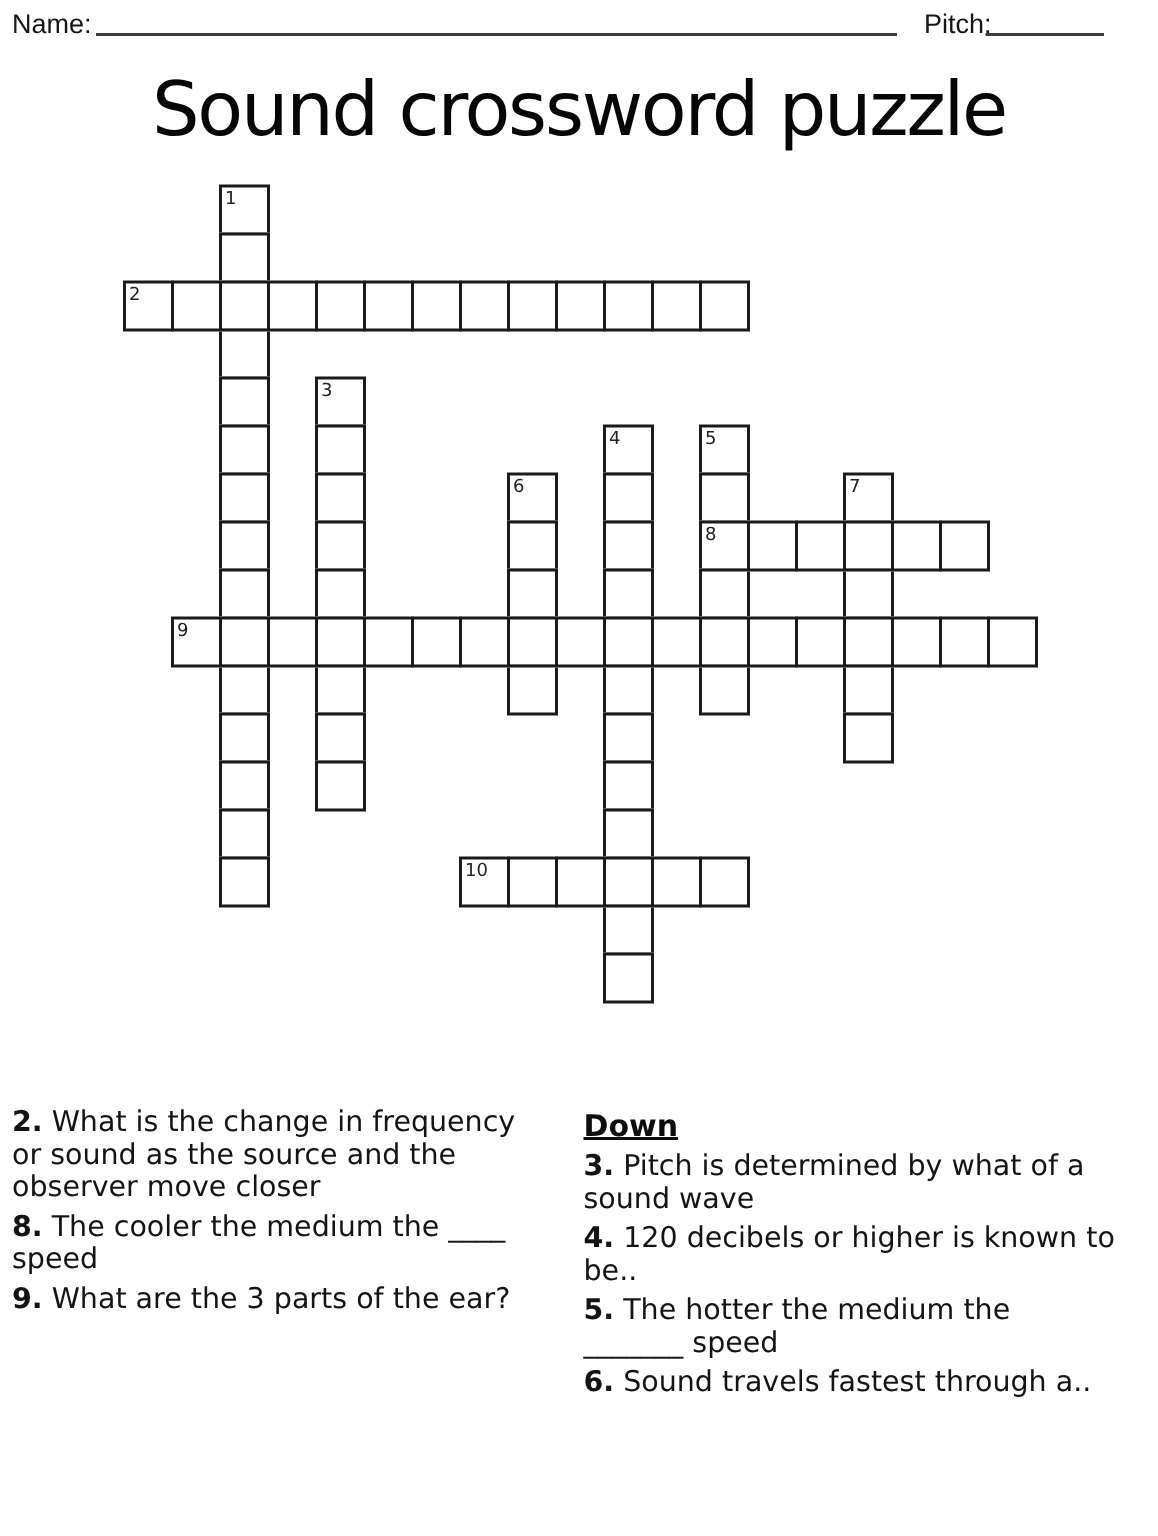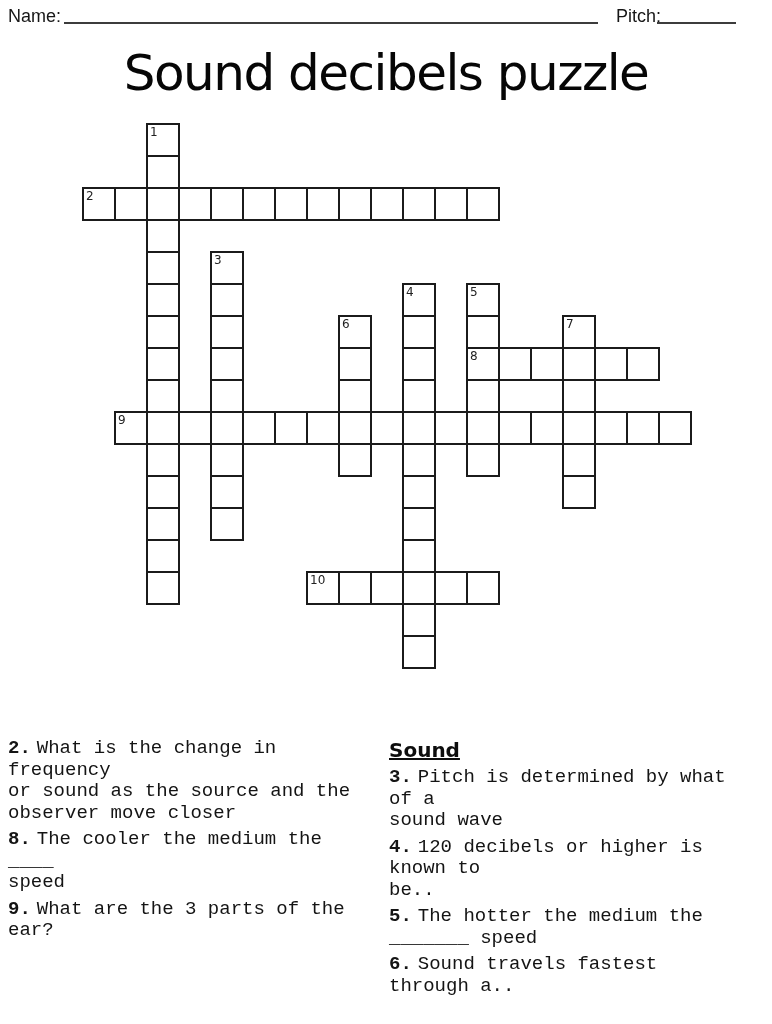--- a/index.html
+++ b/index.html
@@ -55,37 +55,36 @@
     font-size:20px;line-height:24px;
     font-weight:bold;
     text-decoration:underline;
     margin:0 0 5px 0;
     color:#0d0d0d;
   }
   .clue{
     font-size:19px;line-height:21.5px;
     margin:0 0 5px 0;
     color:#141414;
-    font-family:Liberation Mono, monospace;
   }
   .clue-num{font-weight:bold;margin-right:6px;}
   .clue-text{white-space:pre-line;}
 </style>
 </head>
 <body>
 
 <div id="page">
 
   <span id="name-label" class="hdr-label">Name:</span>
   <div id="name-line" class="hdr-line"></div>
 
   <span id="date-label" class="hdr-label">Pitch:</span>
   <div id="date-line" class="hdr-line"></div>
 
-  <h1 id="title">Sound decibels puzzle</h1>
+  <h1 id="title">Sound crossword puzzle</h1>
 
   <div id="grid">
       <div class="cell" style="left: 64px; top: 0px;"></div>
       <div class="cell" style="left: 64px; top: 32px;"></div>
       <div class="cell" style="left: 64px; top: 64px;"></div>
       <div class="cell" style="left: 64px; top: 96px;"></div>
       <div class="cell" style="left: 64px; top: 128px;"></div>
       <div class="cell" style="left: 64px; top: 160px;"></div>
       <div class="cell" style="left: 64px; top: 192px;"></div>
       <div class="cell" style="left: 64px; top: 224px;"></div>
@@ -184,21 +183,21 @@
         <p class="clue"><span class="clue-num">2.</span><span class="clue-text">What is the change in frequency
 or sound as the source and the
 observer move closer</span></p>
         <p class="clue"><span class="clue-num">8.</span><span class="clue-text">The cooler the medium the ____
 speed</span></p>
         <p class="clue"><span class="clue-num">9.</span><span class="clue-text">What are the 3 parts of the ear?</span></p>
       </div>
   </section>
 
   <section id="down-clues" class="clues">
-    <h2 class="clue-heading">Sound</h2>
+    <h2 class="clue-heading">Down</h2>
     <div>
         <p class="clue"><span class="clue-num">3.</span><span class="clue-text">Pitch is determined by what of a
 sound wave</span></p>
         <p class="clue"><span class="clue-num">4.</span><span class="clue-text">120 decibels or higher is known to
 be..</span></p>
         <p class="clue"><span class="clue-num">5.</span><span class="clue-text">The hotter the medium the
 _______ speed</span></p>
         <p class="clue"><span class="clue-num">6.</span><span class="clue-text">Sound travels fastest through a..</span></p>
       </div>
   </section>

